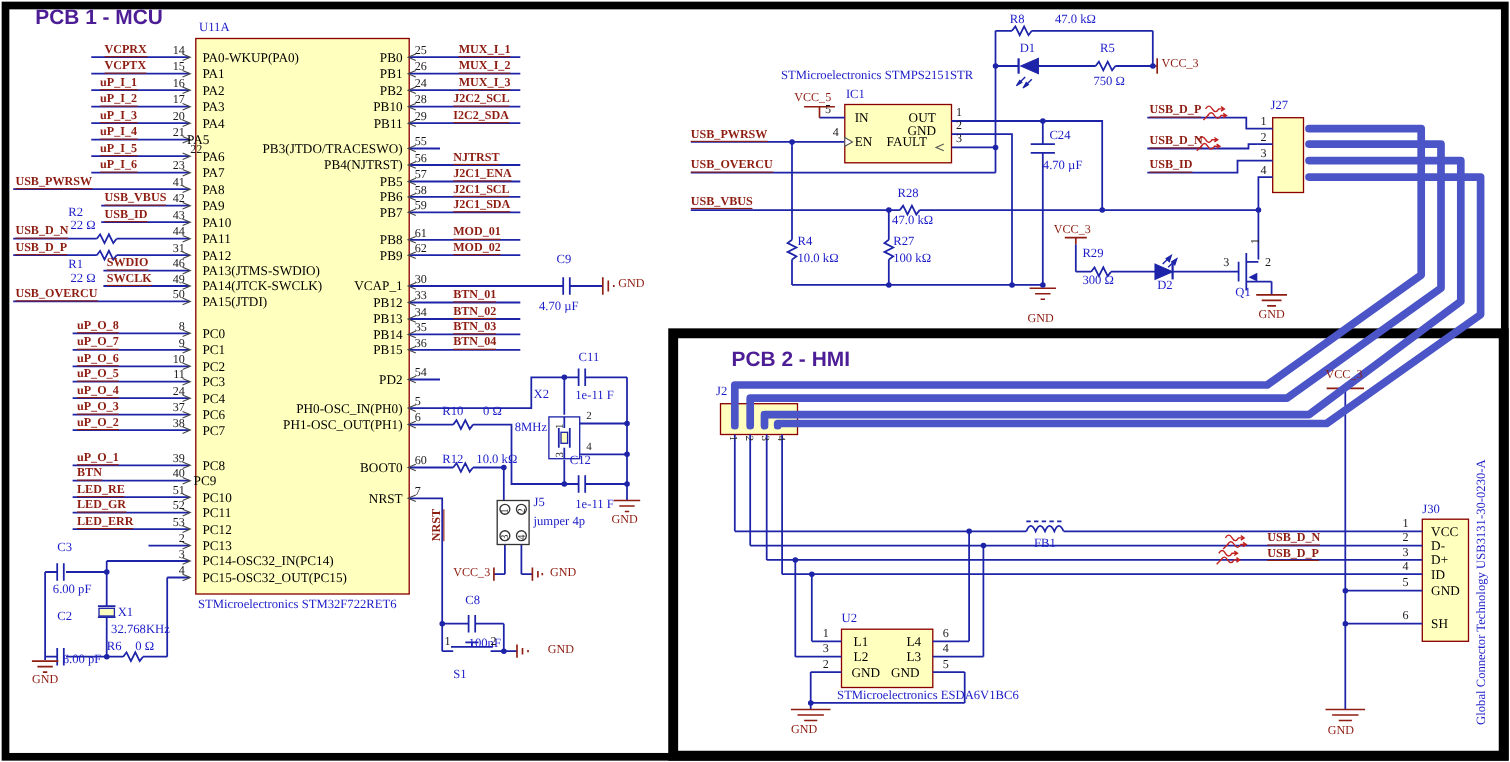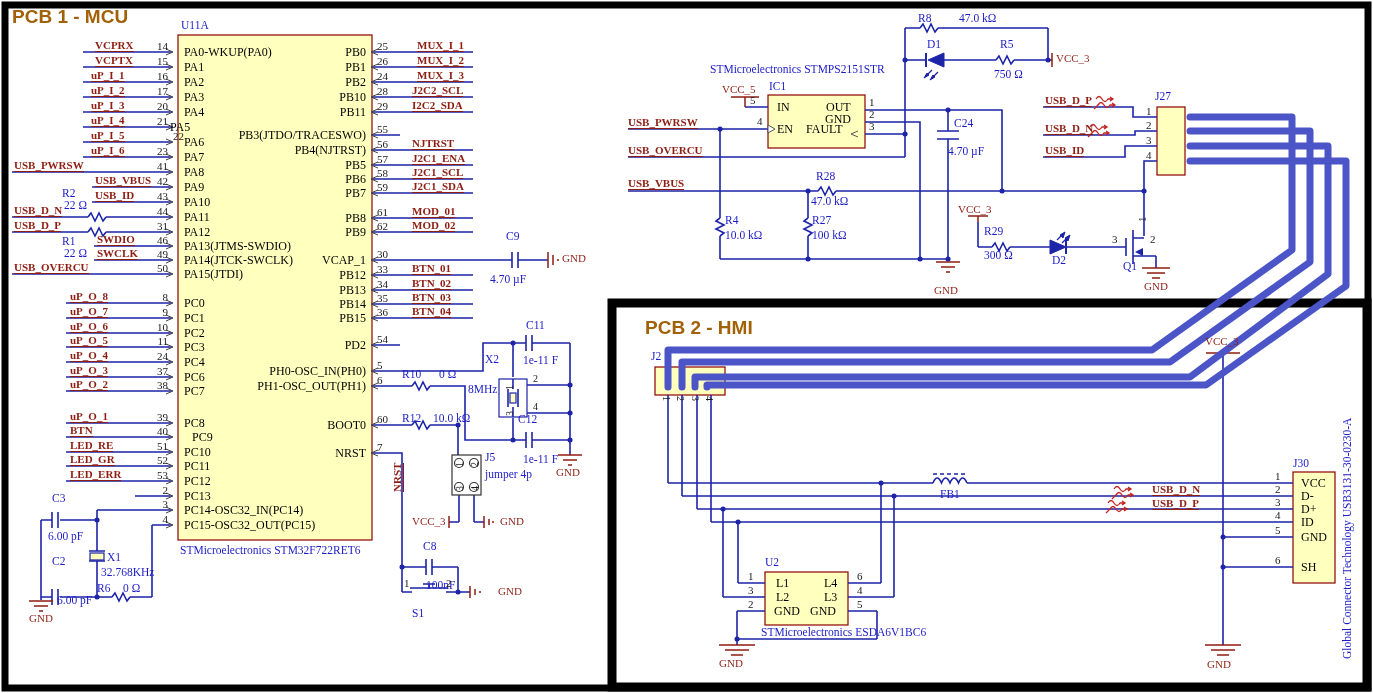--- a/index.html
+++ b/index.html
@@ -12,21 +12,21 @@
       #f8f4e9;}
   svg{position:absolute;left:0;top:0;}
   .t{position:absolute;white-space:nowrap;line-height:1.05;}
   .net{font:bold 11px "Liberation Serif",serif;color:#8e1d12;border-bottom:1px solid #8e1d12;}
   .pn{font:11px "Liberation Serif",serif;color:#1a1a1a;}
   .pnr{width:22px;text-align:right;}
   .nm{font:12px "Liberation Serif",serif;color:#000;}
   .nmr{width:138px;text-align:right;}
   .des{font:11.5px "Liberation Serif",serif;color:#1b1bc8;}
   .pwr{font:11px "Liberation Serif",serif;color:#8e1d12;}
-  .ttl{font:bold 19px "Liberation Sans",sans-serif;color:#a16207;}
+  .ttl{font:bold 19px "Liberation Sans",sans-serif;color:#4c1d95;margin-left:20px;}
   .v{transform:rotate(-90deg);transform-origin:0 0;}
   .v2{transform:rotate(90deg);transform-origin:0 0;}
   .sm{font-size:10px;}
 </style>
 </head>
 <body>
 
 <div id="wrap">
 <div id="sheet"></div>
 
@@ -195,21 +195,21 @@
 <div class="t nm" style="left:184px;top:253px">PA14(JTCK-SWCLK)</div>
 <div class="t nm" style="left:184px;top:267px">PA15(JTDI)</div>
 <div class="t nm" style="left:184px;top:296px">PC0</div>
 <div class="t nm" style="left:184px;top:311px">PC1</div>
 <div class="t nm" style="left:184px;top:326px">PC2</div>
 <div class="t nm" style="left:184px;top:340px">PC3</div>
 <div class="t nm" style="left:184px;top:355px">PC4</div>
 <div class="t nm" style="left:184px;top:370px">PC6</div>
 <div class="t nm" style="left:184px;top:384px">PC7</div>
 <div class="t nm" style="left:184px;top:416px">PC8</div>
-<div class="t nm" style="left:192px;top:430px">PC9</div>
+<div class="t nm" style="left:176px;top:430px">PC9</div>
 <div class="t nm" style="left:184px;top:445px">PC10</div>
 <div class="t nm" style="left:184px;top:459px">PC11</div>
 <div class="t nm" style="left:184px;top:474px">PC12</div>
 <div class="t nm" style="left:184px;top:489px">PC13</div>
 <div class="t nm" style="left:184px;top:503px">PC14-OSC32_IN(PC14)</div>
 <div class="t nm" style="left:184px;top:518px">PC15-OSC32_OUT(PC15)</div>
 
 <div class="t net" style="left:95px;top:39px">VCPRX</div>
 <div class="t net" style="left:95px;top:54px">VCPTX</div>
 <div class="t net" style="left:91px;top:69px">uP_I_1</div>

